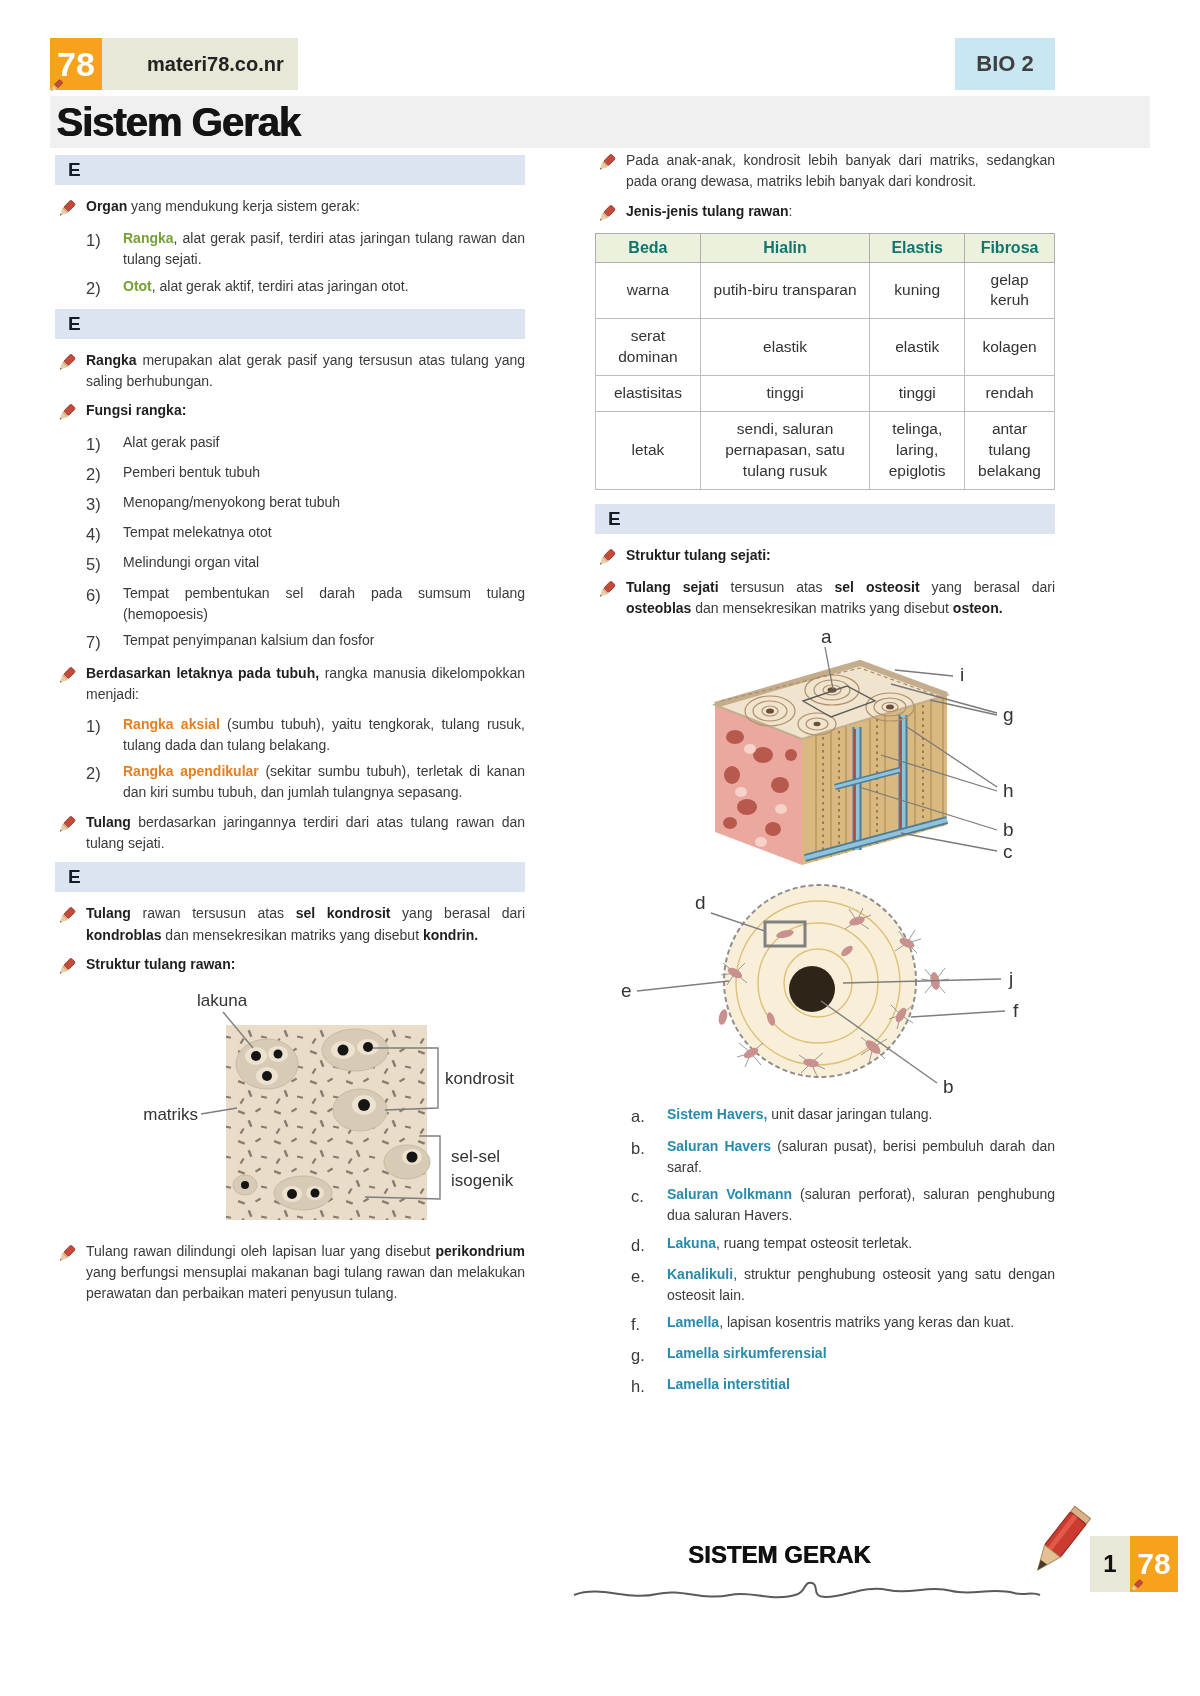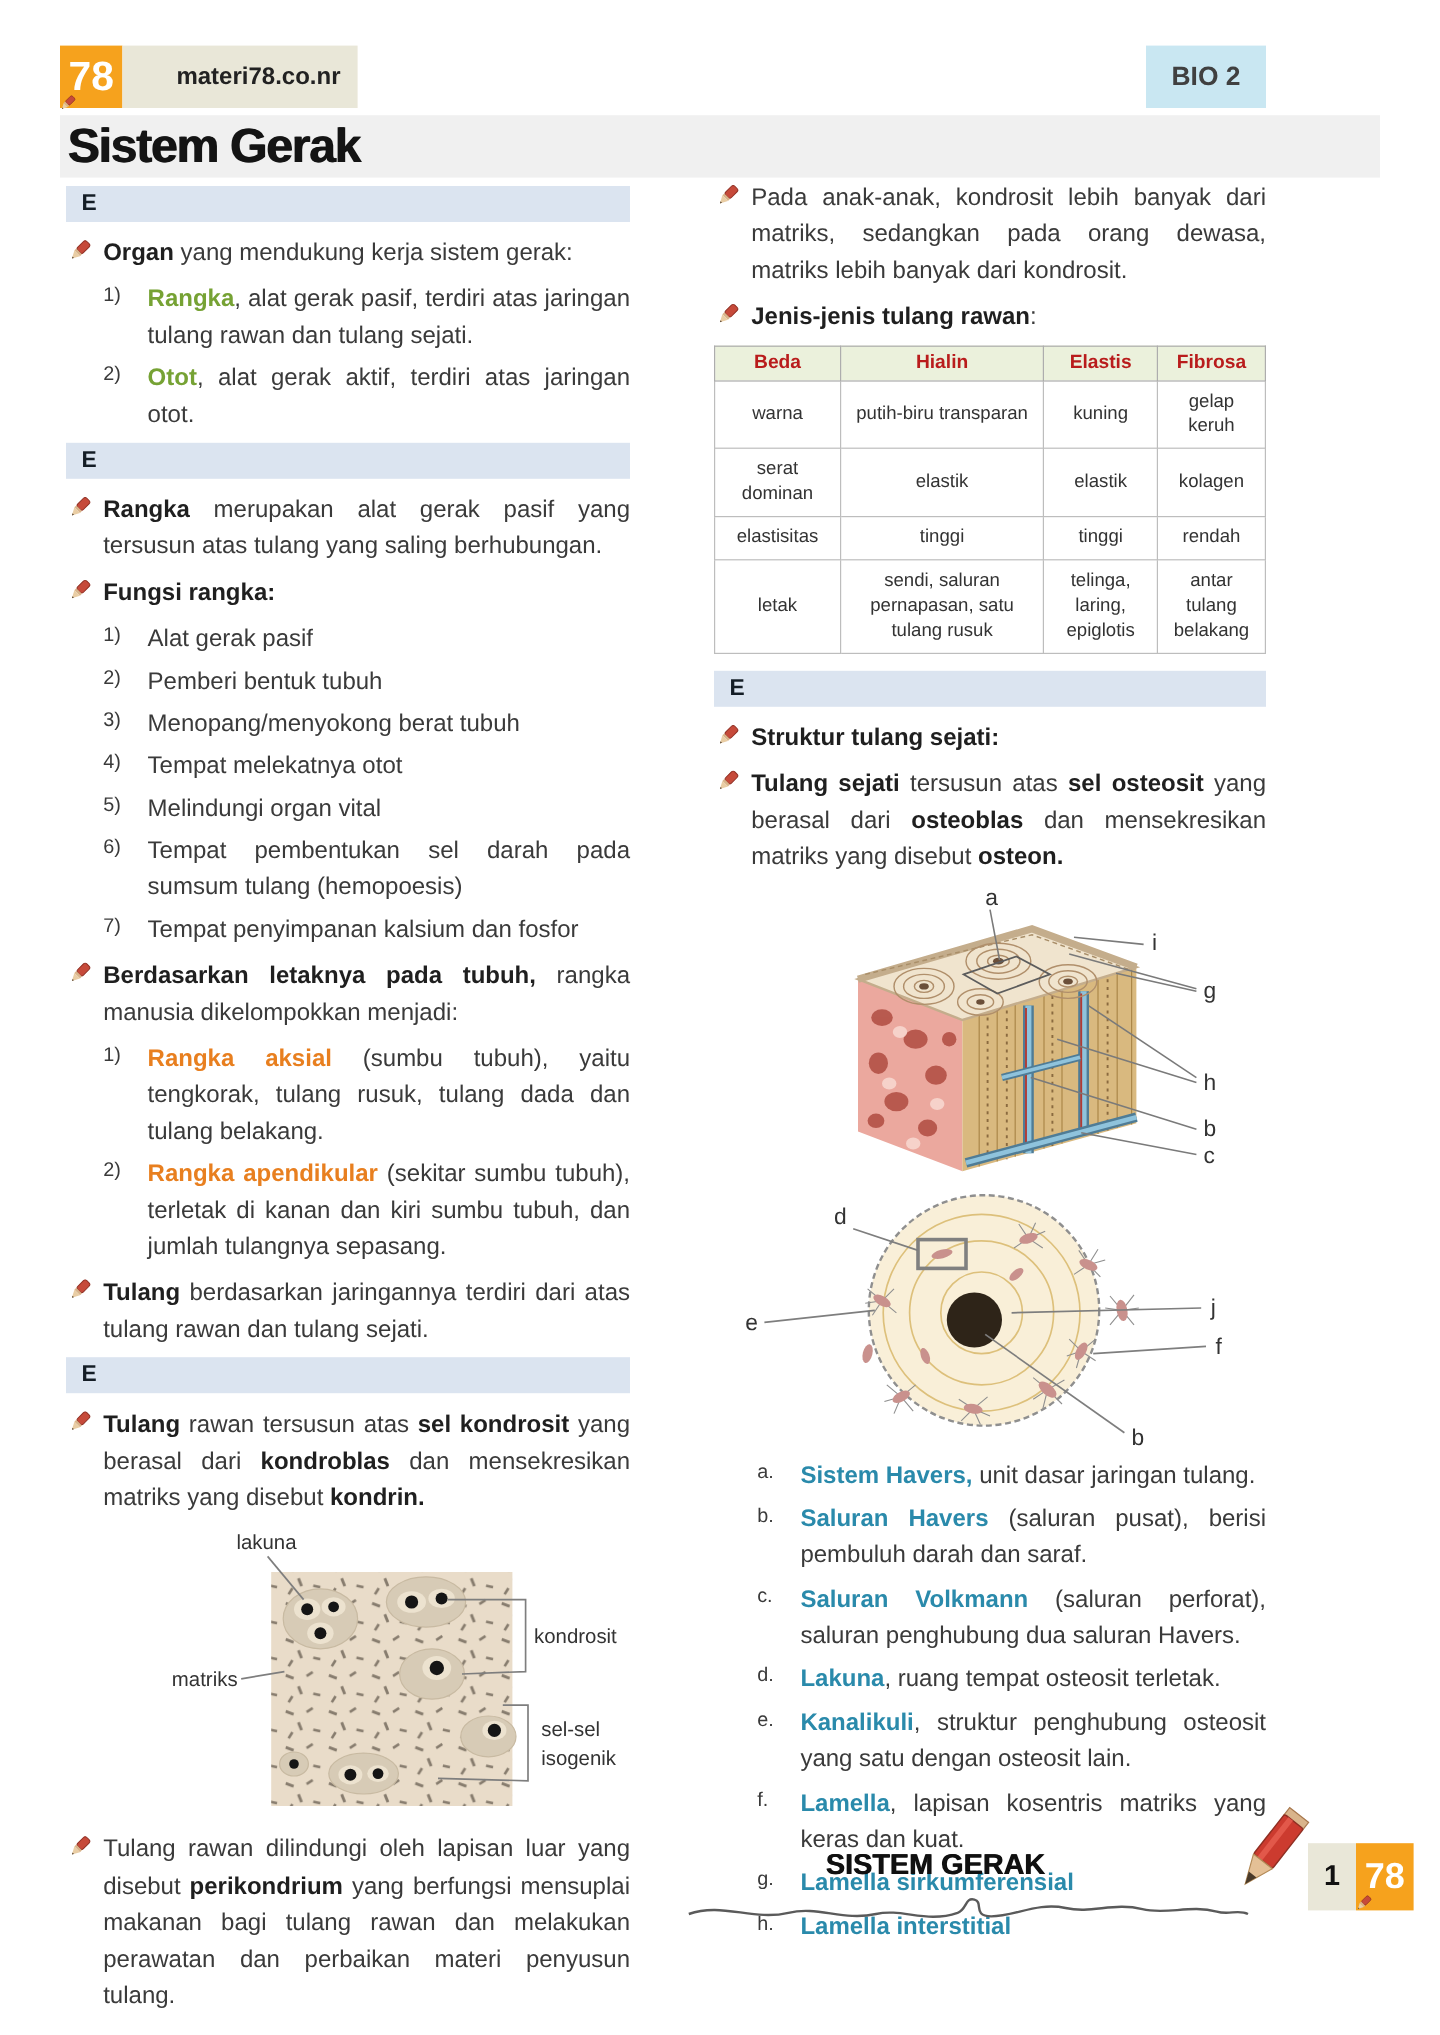--- a/index.html
+++ b/index.html
@@ -20,33 +20,33 @@
   .title-band h1{margin:0 0 0 6px;font-size:40px;font-weight:bold;color:#141414;letter-spacing:-1px;
                  text-shadow:1px 0 0 #141414;}
   
   .col-left{position:absolute;left:55px;top:155px;width:470px;}
   .col-right{position:absolute;left:595px;top:150px;width:460px;}
   .ebar{background:#dbe4f0;height:30px;display:flex;align-items:center;padding-left:13px;
         font-weight:bold;font-size:19px;color:#141d26;margin:0 0 11px 0;}
   .ebar.mt{margin-top:7px;}
   .bullet{display:flex;gap:9px;margin:0 0 8px 0;}
   .pic{flex:0 0 22px;width:22px;height:22px;margin-top:2px;}
-  .bt{margin:0;font-size:20px;line-height:1.52;text-align:justify;flex:1;}
+  .bt{margin:0;font-size:14px;line-height:1.52;text-align:justify;flex:1;}
   .b{font-weight:bold;color:#1f1f1f;}
   .green{font-weight:bold;color:#76a234;}
   .orange{font-weight:bold;color:#e87f1f;}
   .blue{font-weight:bold;color:#2a8aab;}
   .numlist{margin:0 0 8px 31px;}
   .numrow{display:flex;margin:0 0 5px 0;}
   .numrow .nn{flex:0 0 37px;font-size:16.5px;line-height:1.52;}
   .numrow .bt{margin:0;}
   
   table.tbl{border-collapse:collapse;width:460px;margin:4px 0 14px 0;text-align:center;color:#333;}
   table.tbl th{background:#ebf1dc;border:1px solid #adadad;font-size:16px;font-weight:bold;
-               padding:5px 3px;color:#b91c1c;}
+               padding:5px 3px;color:#0f766e;}
   table.tbl td{border:1px solid #bdbdbd;font-size:15.5px;line-height:1.35;padding:7px 5px;}
   
   .dsvg{display:block;}
   .dlabel{font-size:17px;fill:#333;font-family:"Liberation Sans",sans-serif;}
   .dletter{font-size:19px;fill:#333;font-family:"Liberation Sans",sans-serif;}
   
   .alpharow{display:flex;margin:0 0 6px 36px;}
   .alpharow .nn{flex:0 0 36px;font-size:16.5px;line-height:1.52;}
   
   .ftitle{position:absolute;left:688px;top:1541px;font-size:24px;font-weight:bold;color:#101010;
@@ -188,20 +188,26 @@
 
     <div class="ebar mt">
         <span>E</span>
       </div>
 
     <div class="bullet">
       <svg class="pic" viewBox="0 0 22 22">
           <use href="#pencil-def"></use>
         </svg>
       <p class="bt"><span class="b">Tulang</span><span> rawan tersusun atas </span><span class="b">sel kondrosit</span><span> yang berasal dari </span><span class="b">kondroblas</span><span> dan mensekresikan matriks yang disebut </span><span class="b">kondrin.</span></p>
+    </div>
+    <div class="bullet">
+      <svg class="pic" viewBox="0 0 22 22">
+          <use href="#pencil-def"></use>
+        </svg>
+      <p class="bt"><span class="b">Struktur tulang rawan:</span></p>
     </div>
 
     <svg class="dsvg" width="470" height="245" viewBox="0 0 470 245">
       <defs>
         <pattern id="spk" width="36" height="30" patternUnits="userSpaceOnUse">
           <rect x="3" y="5" width="7" height="2.4" fill="#6e6457" transform="rotate(20 6 6)"></rect>
           <rect x="20" y="3" width="6" height="2.2" fill="#6e6457" transform="rotate(-32 23 4)"></rect>
           <rect x="12" y="16" width="7" height="2.4" fill="#6e6457" transform="rotate(68 15 17)"></rect>
           <rect x="26" y="20" width="6" height="2.2" fill="#6e6457" transform="rotate(12 29 21)"></rect>
           <rect x="4" y="24" width="6" height="2.2" fill="#6e6457" transform="rotate(-58 7 25)"></rect>

